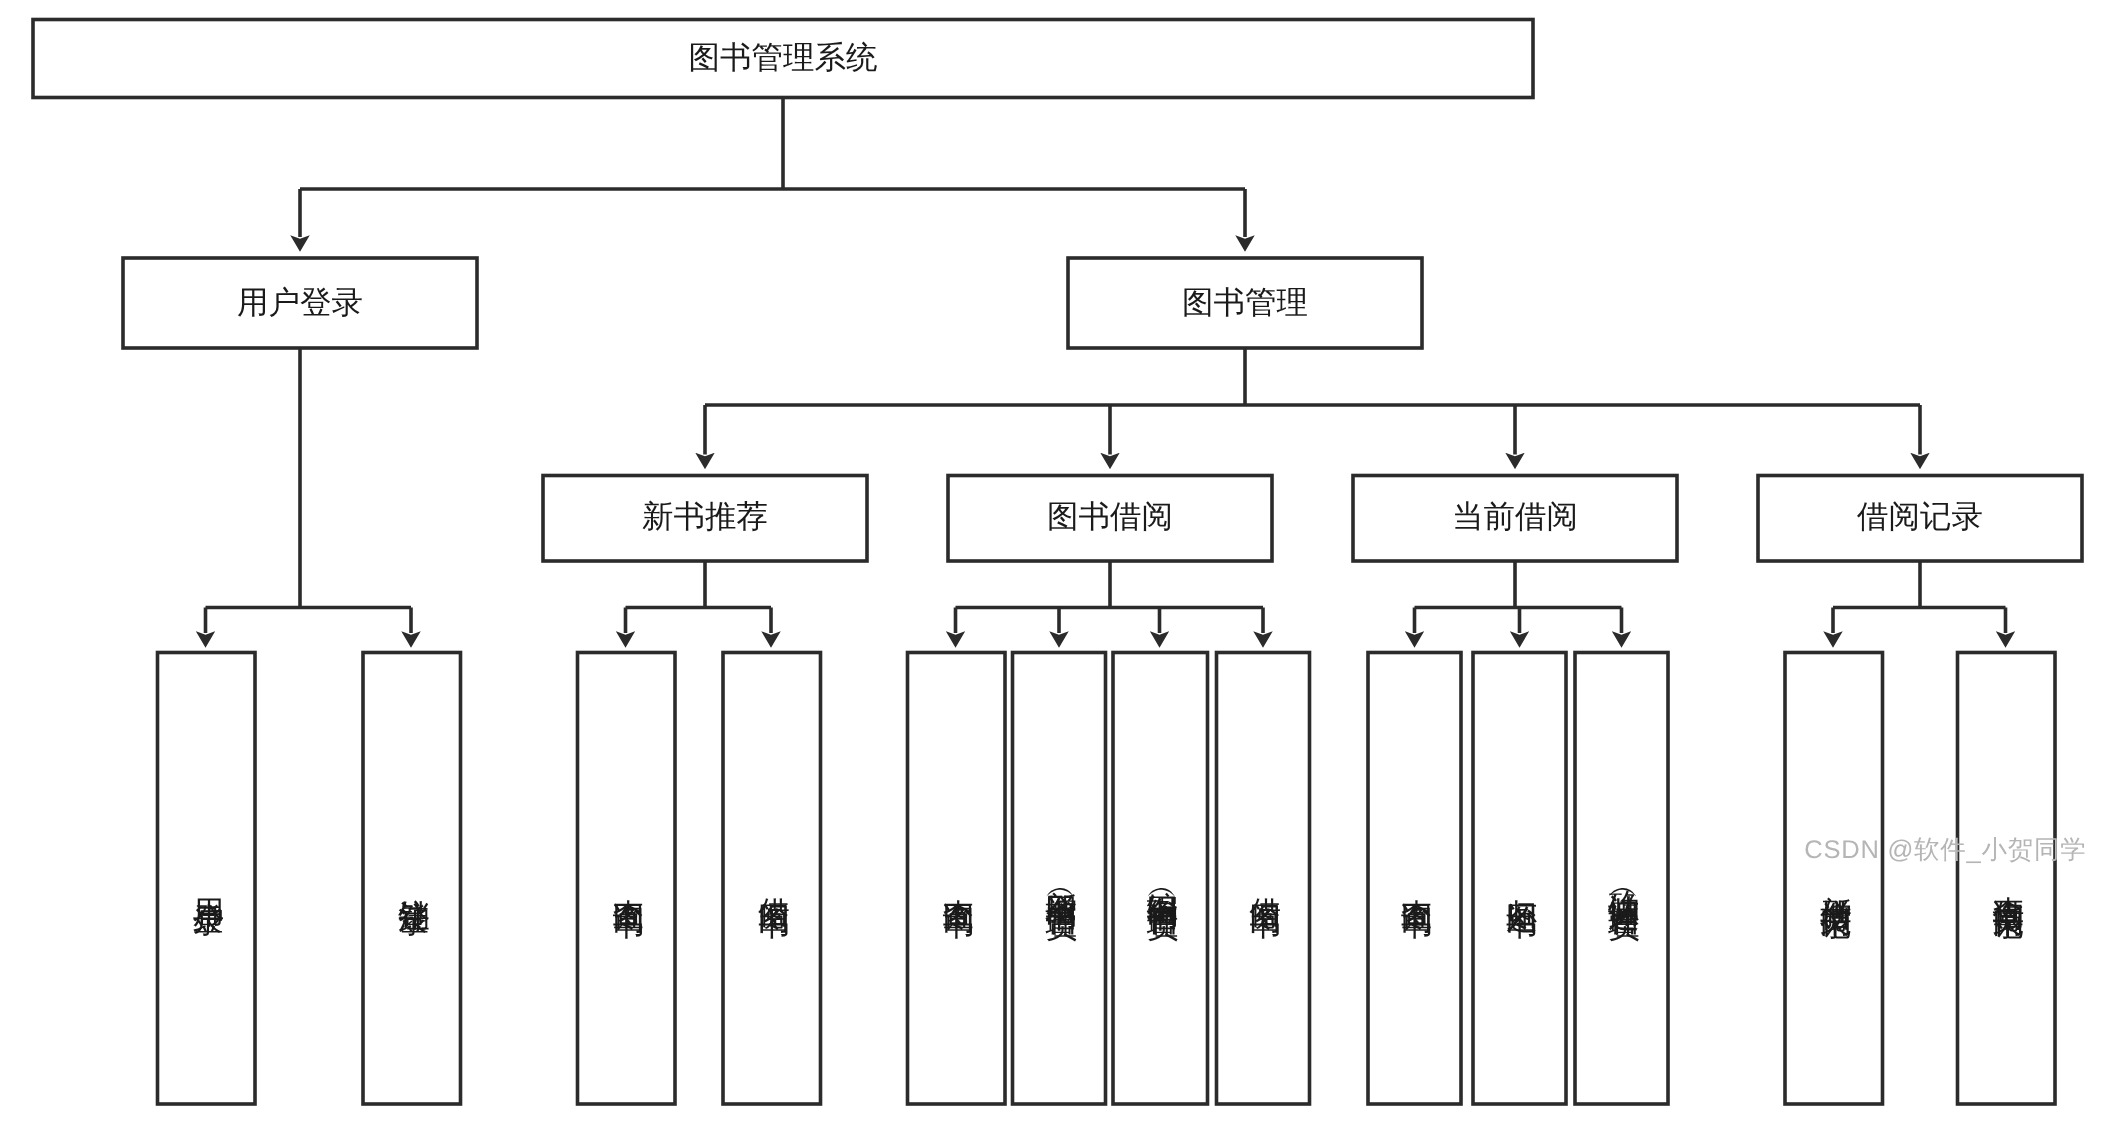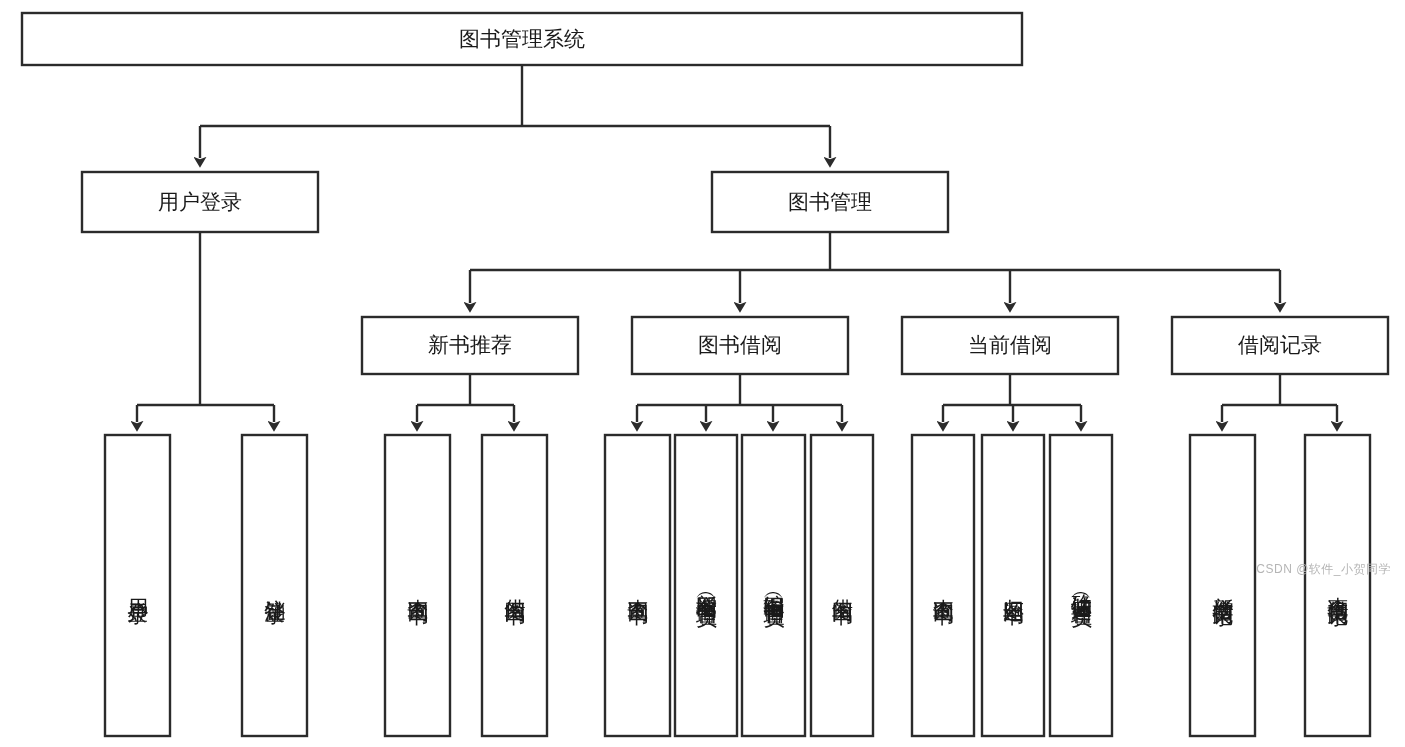--- a/index.html
+++ b/index.html
@@ -61,21 +61,21 @@
     align-items: center;
     justify-content: center;
     white-space: nowrap;
     pointer-events: none;
   }
   .watermark {
     position: absolute;
     right: 14px;
     bottom: 8px;
     font-family: "Liberation Sans", "DejaVu Sans", sans-serif;
-    font-size: 12px;
+    font-size: 17px;
     color: #b5b5b5;
     letter-spacing: 0.5px;
     user-select: none;
   }
 </style>
 </head>
 <body>
 
 <div id="diagram-root">
 

